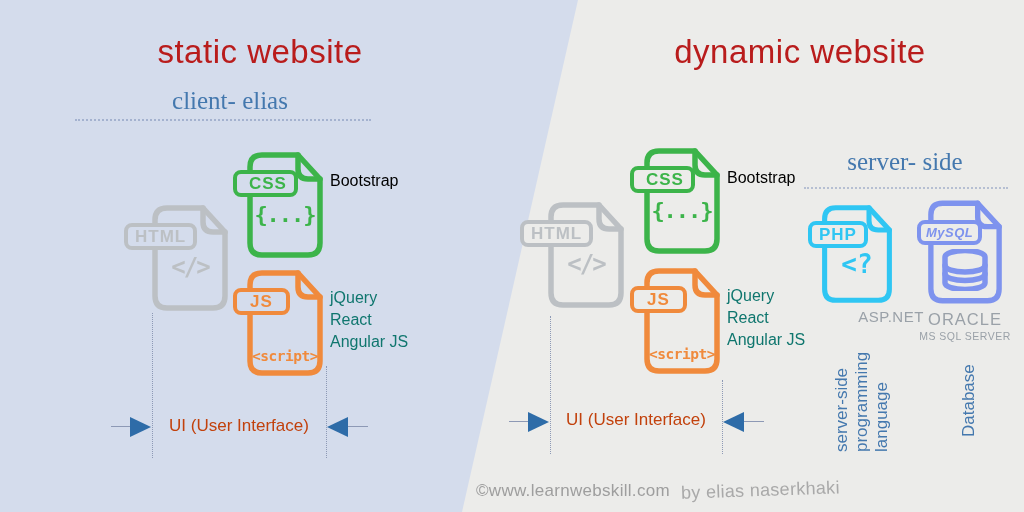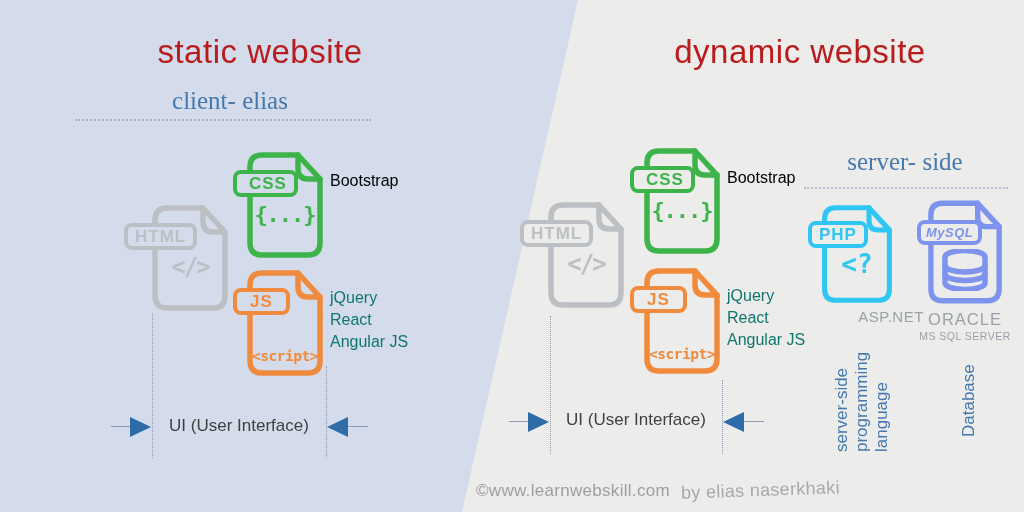--- a/index.html
+++ b/index.html
@@ -27,21 +27,21 @@
   .v-peri  svg path{stroke:#7e93ee;} .v-peri  .badge{border-color:#7e93ee;color:#7e93ee;font-style:italic;}
   .on-blue .badge{background:#d4dcec;}
   .on-gray2 .badge{background:#ececea;}
   .tech-label{font-size:16px;line-height:22px;}
   .green-t{color:#000000;} .orange-t{color:#0f766e;}
   
   .vline{width:0;border-left:1px dotted #8d99b5;}
   .stub{height:0;border-top:1px solid #8d99b5;}
   .tri-r{width:0;height:0;border-top:10px solid transparent;border-bottom:10px solid transparent;border-left:21px solid #2e6ca8;}
   .tri-l{width:0;height:0;border-top:10px solid transparent;border-bottom:10px solid transparent;border-right:21px solid #2e6ca8;}
-  .ui-text{font-size:17px;color:#404040;text-align:center;}
+  .ui-text{font-size:17px;color:#c2410c;text-align:center;}
   .muted{color:#9aa1a8;text-align:center;}
   .vlabel{color:#4478ae;font-size:17px;line-height:20px;transform:rotate(-90deg);text-align:left;}
   #footer{font-size:17px;color:#9e9e9e;letter-spacing:.3px;}
   #footer .author{display:inline-block;transform:rotate(-2deg);color:#a9a9a9;font-size:18px;margin-left:6px;}
 </style>
 </head>
 <body>
 
 <div id="stage">
   <div id="right-bg"></div>

